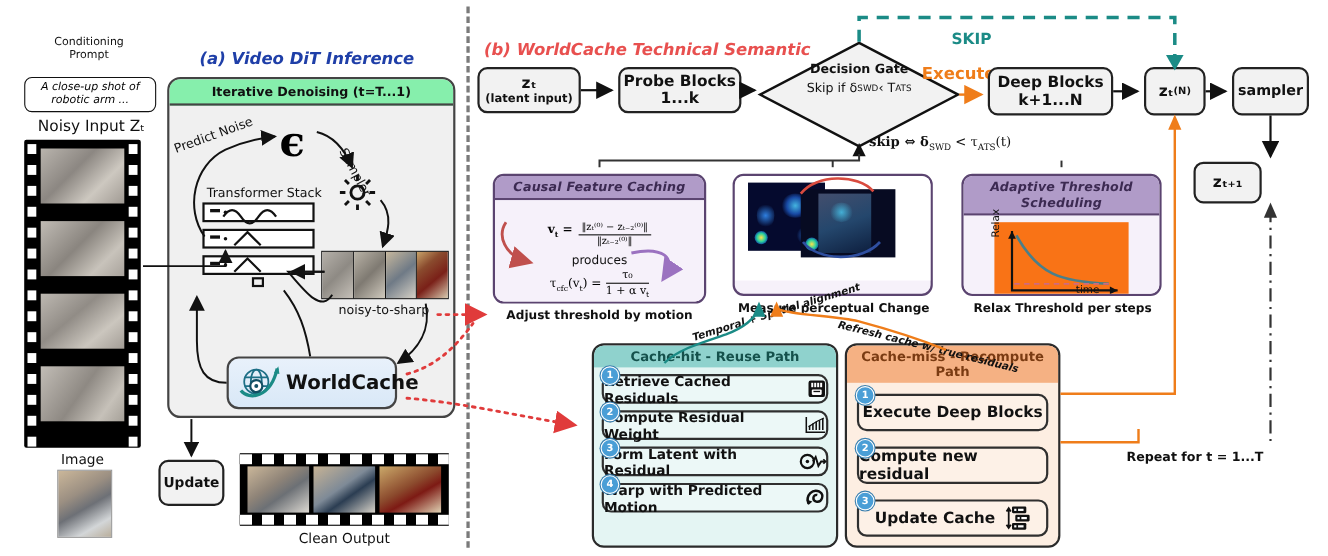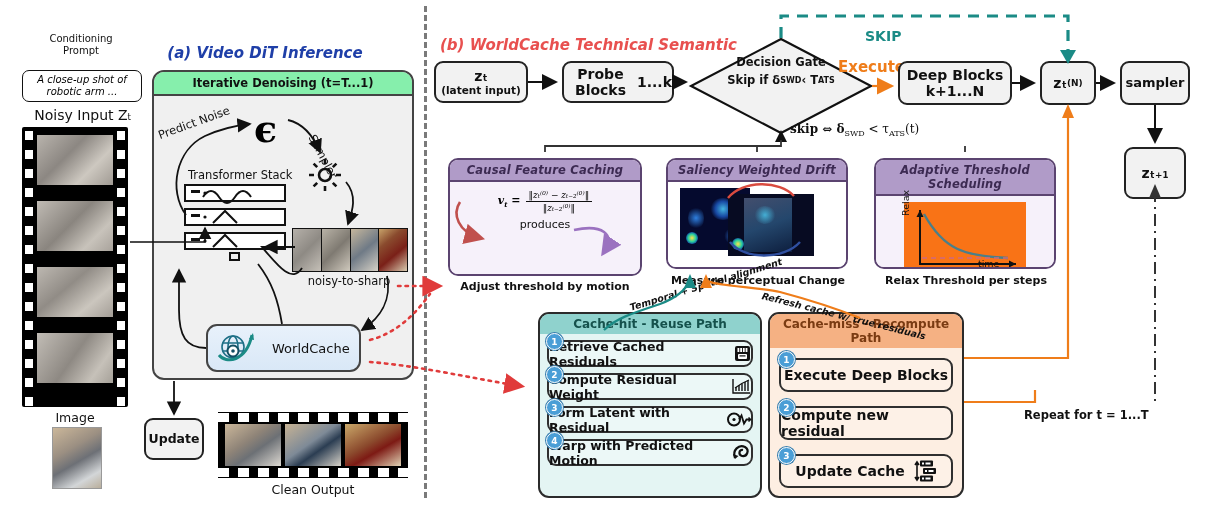--- a/index.html
+++ b/index.html
@@ -38,21 +38,21 @@
   .divider{border-left:3px dashed #7a7a7a;}
   svg{overflow:visible;}
   .mono{font-family:"DejaVu Serif","Liberation Serif",serif;}
   .fr{position:absolute;background:#000;}
 </style>
 </head>
 <body>
 
 <div class="abs divider" style="left:424px;top:6px;height:492px;"></div>
 
-<div class="abs ttl" style="left:134px;top:44px;width:262px;text-align:center;font-size:15px;color:#1f3fa8;">(a) Video DiT Inference</div>
+<div class="abs ttl" style="left:148px;top:44px;width:262px;text-align:center;font-size:15px;color:#1f3fa8;">(a) Video DiT Inference</div>
 
 <div class="abs ctr" style="left:16px;top:33px;width:130px;font-size:10px;color:#111;white-space:pre-line;line-height:1.2;">Conditioning
 Prompt</div>
 
 <div class="abs ctr" style="left:22px;top:70px;width:120px;height:32px;border:1.6px solid #111;border-radius:7px;
             background:#fff;font-size:10px;font-style:italic;padding:0 4px;box-sizing:border-box;line-height:1.25;">A close-up shot of robotic arm ...</div>
 
 <div class="abs" style="left:18px;top:107px;width:130px;text-align:center;font-size:14px;color:#111;">Noisy Input  Zₜ</div>
 
 <div class="abs" style="left:22px;top:127px;width:106px;height:280px;background:#000;border-radius:2px;">
@@ -162,21 +162,21 @@
     <g stroke="#1d6f86" stroke-width="1.6" fill="none">
       <circle cx="17" cy="18" r="11"></circle>
       <ellipse cx="17" cy="18" rx="5" ry="11"></ellipse>
       <path d="M6.5 14 h21 M6.5 22 h21"></path>
     </g>
     <path d="M3 26 C10 35 30 33 36 6" stroke="#1b8b86" stroke-width="3" fill="none"></path>
     <path d="M33 10 l4 -6 l1 7 z" fill="#1b8b86"></path>
     <circle cx="17" cy="22" r="5.5" fill="#fff" stroke="#134f63" stroke-width="2"></circle>
     <circle cx="17" cy="22" r="1.8" fill="#134f63"></circle>
   </svg>
-  <span style="font-size:13px;font-weight:normal;color:#111;margin-left:12px;">WorldCache</span>
+  <span style="font-size:18px;font-weight:bold;color:#111;">WorldCache</span>
 </div>
 
 <div class="abs node ctr" style="left:144px;top:418px;width:60px;height:42px;font-size:12.5px;">Update</div>
 
 <div class="abs" style="left:218px;top:412px;width:190px;height:66px;background:#000;">
   <div style="position:absolute;left:7px;top:12px;width:56px;height:42px;
        background:linear-gradient(145deg,#cbb79a,#8f8478 40%,#6c7075 60%,#ddd9d2);"></div>
   <div style="position:absolute;left:67px;top:12px;width:56px;height:42px;
        background:linear-gradient(145deg,#c7b395,#7e8a97 45%,#2b3d52 62%,#d8d3c9);"></div>
   <div style="position:absolute;left:127px;top:12px;width:56px;height:42px;
@@ -227,30 +227,30 @@
   <path d="M174 381 V414" stroke="#111" stroke-width="1.8" fill="none" marker-end="url(#ab)"></path>
 </svg>
 
 <div class="abs ttl" style="left:440px;top:36px;font-size:15px;color:#e8504f;">(b) WorldCache Technical Semantic</div>
 
 <div class="abs node ctr" style="left:434px;top:61px;width:94px;height:42px;flex-direction:column;">
   <span style="font-size:14px;">zₜ</span>
   <span style="font-size:10.5px;font-weight:bold;">(latent input)</span>
 </div>
 
-<div class="abs node ctr" style="left:562px;top:61px;width:112px;height:42px;flex-direction:row;">
+<div class="abs node ctr" style="left:562px;top:61px;width:112px;height:42px;flex-direction:column;">
   <span style="font-size:14px;">Probe Blocks</span>
   <span style="font-size:14px;">1...k</span>
 </div>
 
 <svg class="abs" style="left:688px;top:36px;" width="186" height="100" viewBox="0 0 186 100">
   <polygon points="93,3 183,50 93,97 3,50" fill="#f2f2f2" stroke="#111" stroke-width="2.2"></polygon>
 </svg>
 <div class="abs ctr" style="left:708px;top:55px;width:146px;font-size:11.5px;font-weight:bold;color:#111;">Decision Gate</div>
-<div class="abs ctr" style="left:700px;top:73px;width:162px;font-size:11.5px;font-weight:bold;color:#111;">
+<div class="abs ctr" style="left:700px;top:73px;width:162px;font-size:11.5px;font-weight:normal;color:#111;">
   <span>Skip if δ</span>
     <sub style="font-size:8px;">SWD</sub>
     <span> ‹ T</span>
     <sub style="font-size:8px;">ATS</sub>
 </div>
 
 <div class="abs" style="left:865px;top:28px;font-size:14px;font-weight:bold;color:#1b8b86;">SKIP</div>
 
 <div class="abs" style="left:838px;top:58px;font-size:15px;font-weight:bold;color:#ef7d1a;">Execute</div>
 
@@ -259,53 +259,61 @@
   <span style="font-size:14px;">k+1...N</span>
 </div>
 
 <div class="abs node ctr" style="left:1040px;top:61px;width:56px;height:44px;font-size:14px;">
   <span>zₜ</span>
     <sup style="font-size:9px;">(N)</sup>
 </div>
 
 <div class="abs node ctr" style="left:1120px;top:61px;width:70px;height:44px;font-size:13px;">sampler</div>
 
-<div class="abs node ctr" style="left:1124px;top:147px;width:62px;height:52px;font-size:14px;text-align:center;">zₜ₊₁</div>
+<div class="abs node ctr" style="left:1085px;top:147px;width:62px;height:38px;font-size:14px;text-align:center;">zₜ₊₁</div>
 
 <div class="abs mono" style="left:790px;top:122px;font-size:12px;color:#111;">
   <b>skip  ⇔  δ</b><sub style="font-size:8px;">SWD</sub><span> &lt; τ</span><sub style="font-size:8px;">ATS</sub><span>(t)</span>
 </div>
 
 <div class="abs" style="left:1024px;top:408px;font-size:11.5px;font-weight:bold;color:#111;">Repeat for t = 1...T</div>
 
 <div class="abs card" style="left:448px;top:158px;width:194px;height:118px;">
   <div class="hd">Causal Feature Caching</div>
   <div class="bd" style="height:94px;position:relative;">
-    <div style="display:flex;align-items:center;justify-content:center;gap:5px;margin-top:4px;font-style:italic;">
+    <div style="display:flex;align-items:flex-start;justify-content:center;gap:5px;margin-top:16px;">
       <span class="mono" style="font-size:11px;font-weight:bold;">
         <span>v</span><sub style="font-size:7px;">t</sub> =
       </span>
       <span class="mono" style="display:inline-block;text-align:center;font-size:9px;">
         <span style="display:block;border-bottom:1px solid #111;padding:0 3px 1px;">‖zₜ⁽⁰⁾ − zₜ₋₂⁽⁰⁾‖</span>
         <span style="display:block;padding-top:1px;">‖zₜ₋₂⁽⁰⁾‖</span>
       </span>
     </div>
     <div style="text-align:center;font-size:11px;color:#111;margin-top:5px;">produces</div>
+    <div style="display:flex;align-items:center;justify-content:center;gap:4px;margin-top:2px;">
+      <span class="mono" style="font-size:11px;">
+        <span>τ</span><sub style="font-size:7px;">cfc</sub><span>(v</span><sub style="font-size:7px;">t</sub><span>) =</span>
+      </span>
+      <span class="mono" style="display:inline-block;text-align:center;font-size:10px;">
+        <span style="display:block;border-bottom:1px solid #111;padding:0 6px 1px;">τ₀</span>
+        <span style="display:block;padding-top:1px;"><span>1 + α v</span><sub style="font-size:7px;">t</sub></span>
+      </span>
+    </div>
     <svg style="position:absolute;left:4px;top:14px;" width="42" height="52" viewBox="0 0 42 52">
       <path d="M6 6 C-2 18 4 36 26 42" stroke="#c0504d" stroke-width="2.6" fill="none" marker-end="url(#acr)"></path>
     </svg>
     <svg style="position:absolute;left:118px;top:42px;" width="56" height="40" viewBox="0 0 56 40">
       <path d="M6 6 C34 0 48 10 36 28" stroke="#9b72c0" stroke-width="2.6" fill="none" marker-end="url(#ap)"></path>
     </svg>
   </div>
 </div>
 <div class="abs caption" style="left:444px;top:280px;width:202px;">Adjust threshold by motion</div>
 
 <div class="abs card" style="left:666px;top:158px;width:182px;height:111px;">
-  <div class="hd">Saliency Weighted Drift</div>
   <div class="bd" style="height:87px;position:relative;background:#fff;">
     <div style="position:absolute;left:12px;top:6px;width:70px;height:62px;background:#050a2e;">
       <div style="position:absolute;left:30px;top:10px;width:26px;height:22px;border-radius:50%;
            background:radial-gradient(circle,#4fd2ff 0%,#1b54b8 45%,transparent 72%);opacity:.85;"></div>
       <div style="position:absolute;left:8px;top:18px;width:16px;height:24px;border-radius:50%;
            background:radial-gradient(circle,#2e7fe0 0%,transparent 70%);"></div>
       <div style="position:absolute;left:6px;top:44px;width:12px;height:12px;border-radius:50%;
            background:radial-gradient(circle,#ffe14a 0%,#28d0a0 45%,#1040a0 75%,transparent 90%);"></div>
       <div style="position:absolute;left:44px;top:40px;width:18px;height:16px;border-radius:50%;
            background:radial-gradient(circle,#2a6fd0 0%,transparent 72%);"></div>

